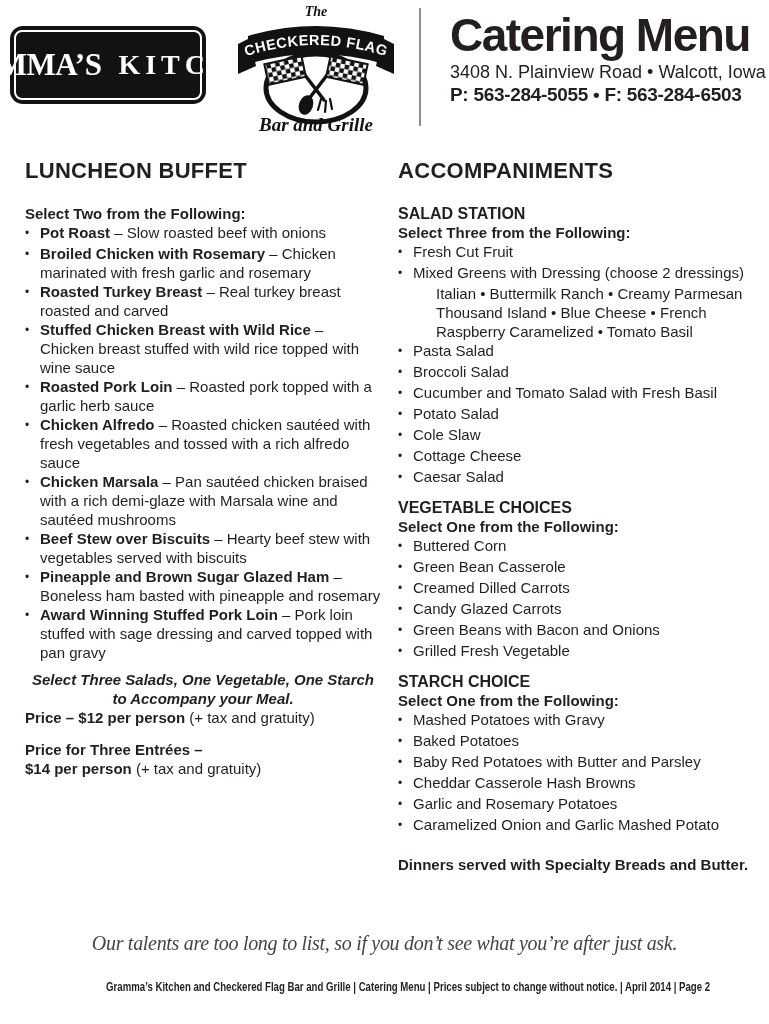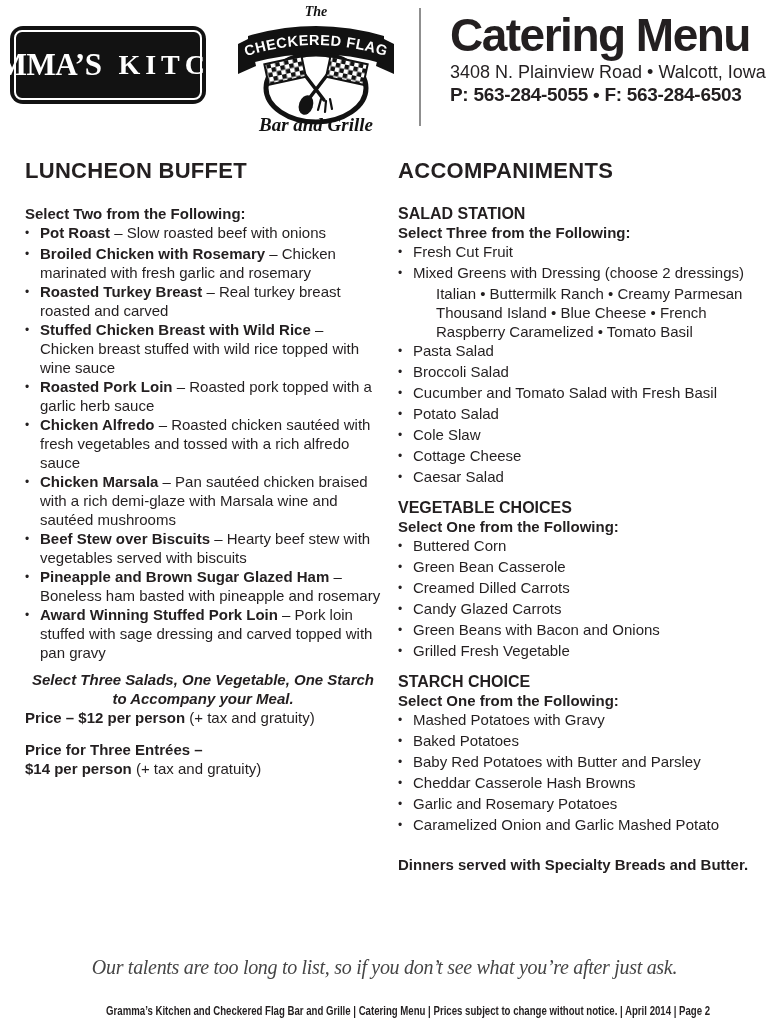--- a/index.html
+++ b/index.html
@@ -55,21 +55,21 @@
   .txt { flex:1; }
   .sub-lines { padding-left:38px; }
   .sub-line { line-height:19px; }
 
   .note { font-weight:bold; font-style:italic; margin-top:8px; line-height:19px;text-align:center; }
   .price-block { line-height:19px; }
   .price-block2 { margin-top:13px; line-height:19px; }
   .dinners-note { font-weight:bold; margin-top:18px; line-height:22px; }
 
   
-  .footer { position:absolute; left:0; right:0; top:952px; text-align:center; }
+  .footer { position:absolute; left:0; right:0; top:928px; text-align:center; }
   .script-line {
     font-family:"Liberation Serif", serif; font-style:italic; font-size:20px;
     letter-spacing:-0.3px; color:#454545; line-height:30px; white-space:nowrap;
   }
   .info-line { margin-top:20px; line-height:16px; }
   .info-line span {
     display:inline-block; font-size:13px; font-weight:bold; white-space:nowrap;
     transform:scaleX(0.74); transform-origin:50% 50%;
   }
 </style>

